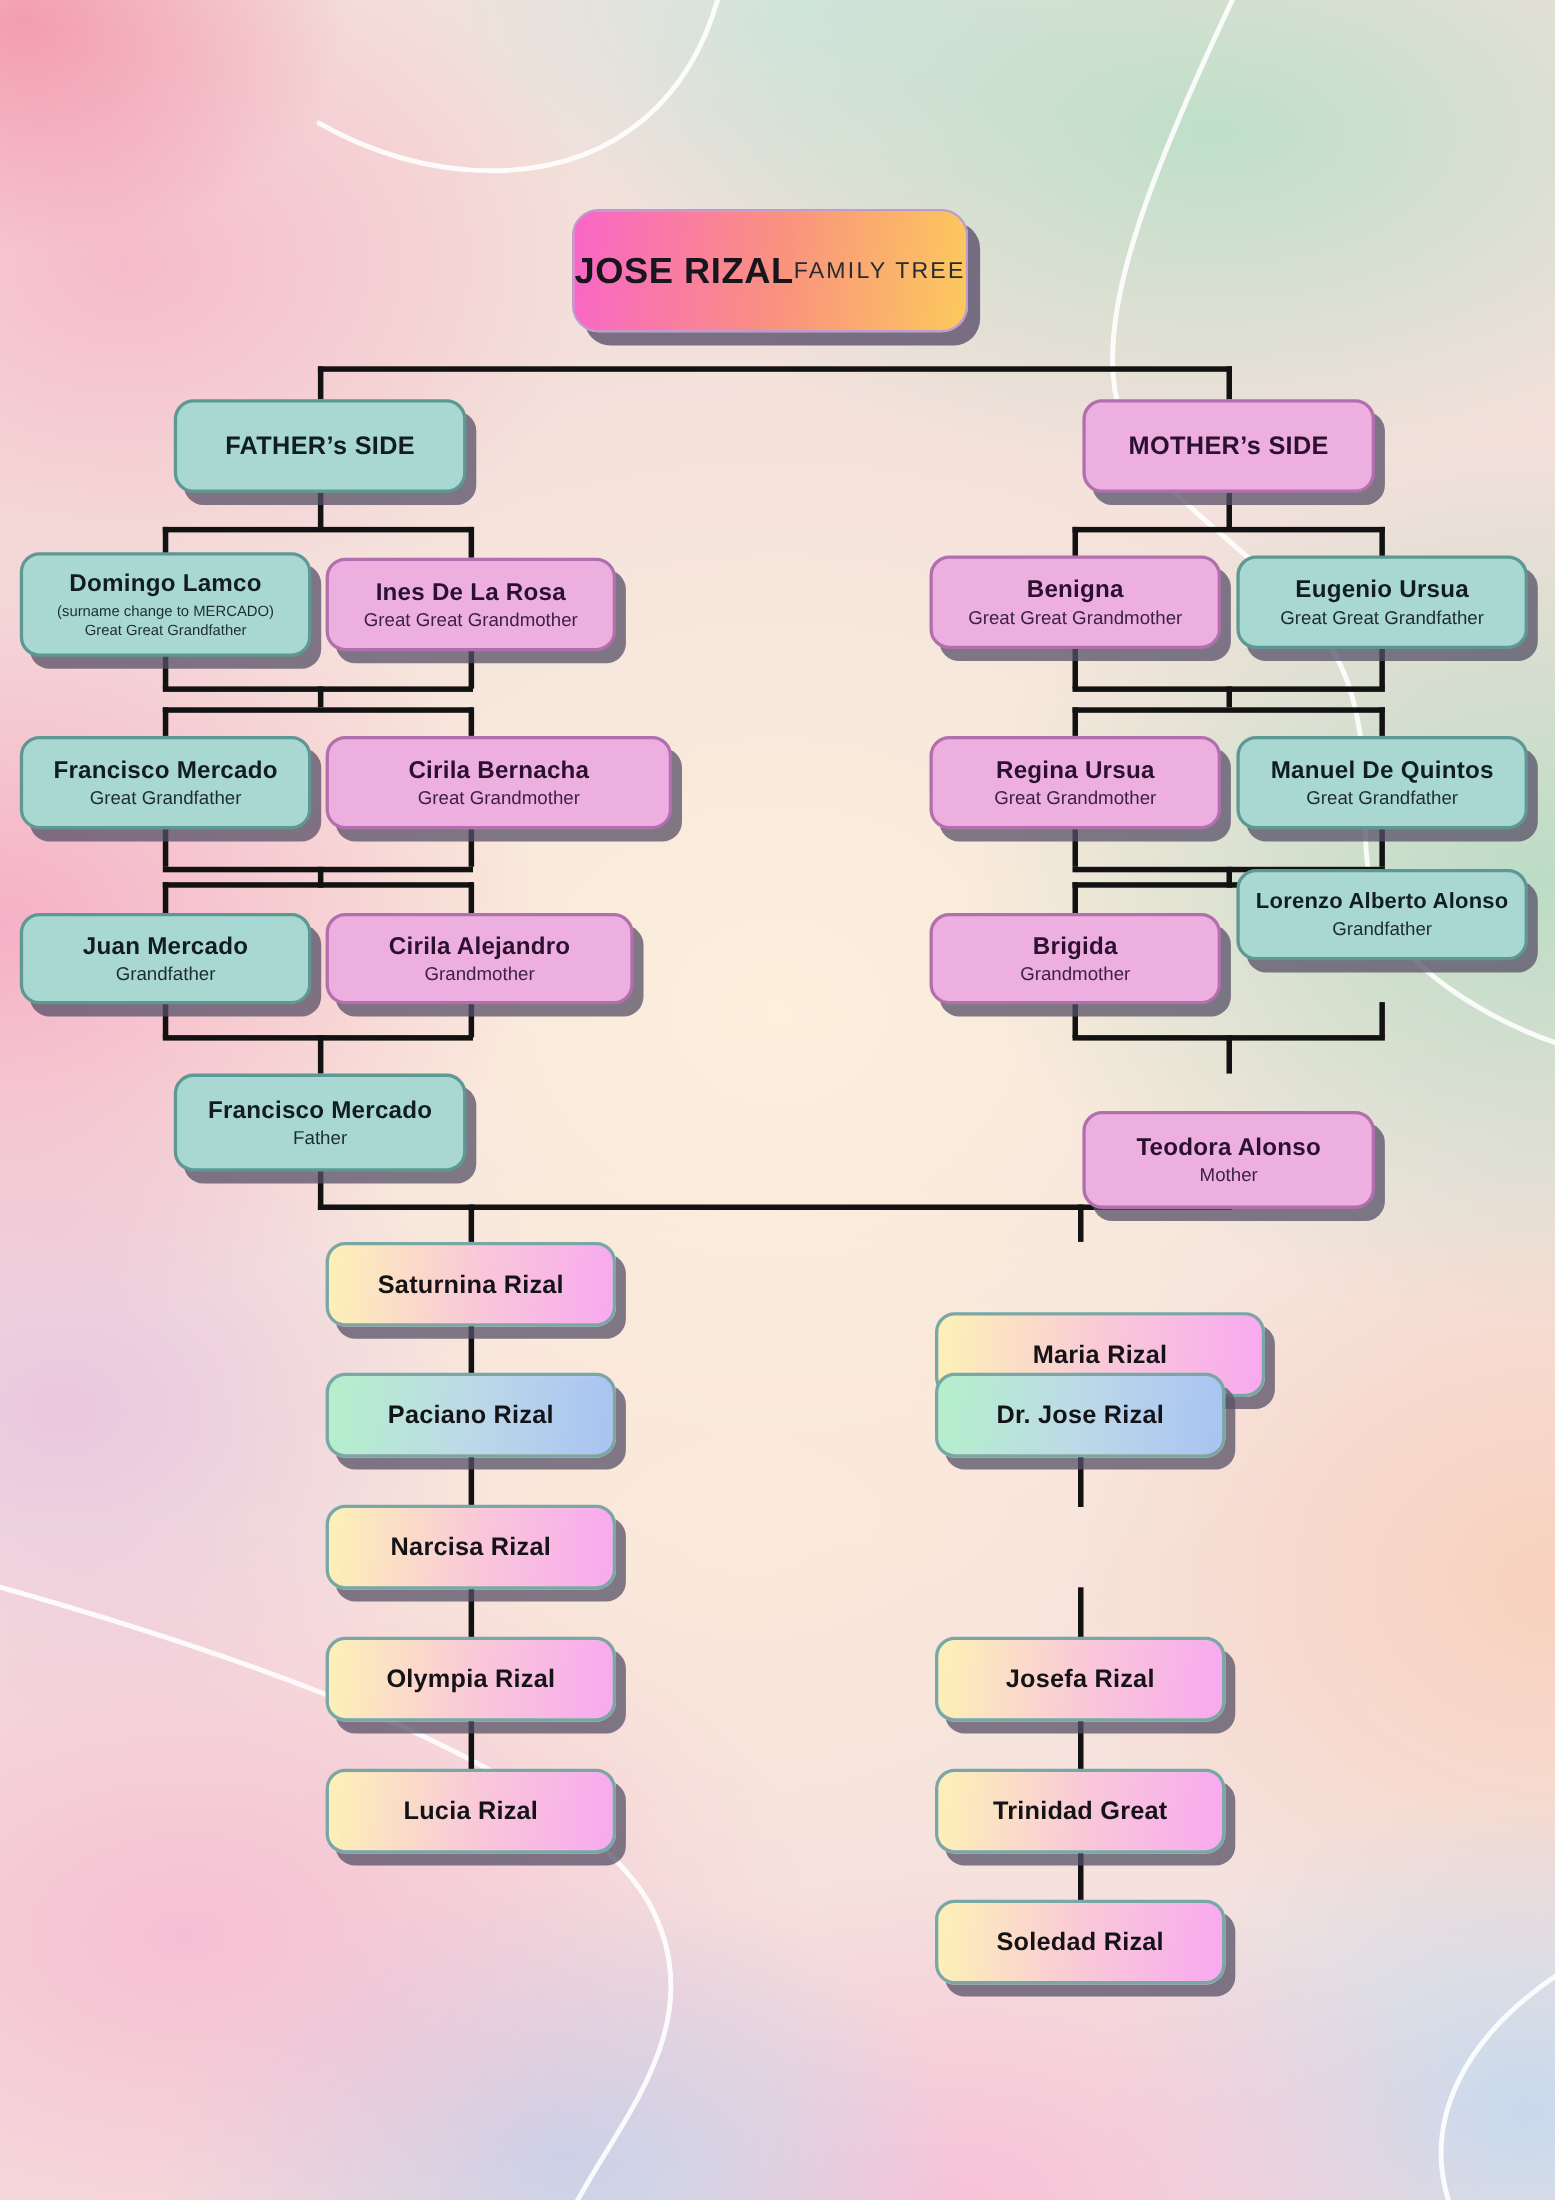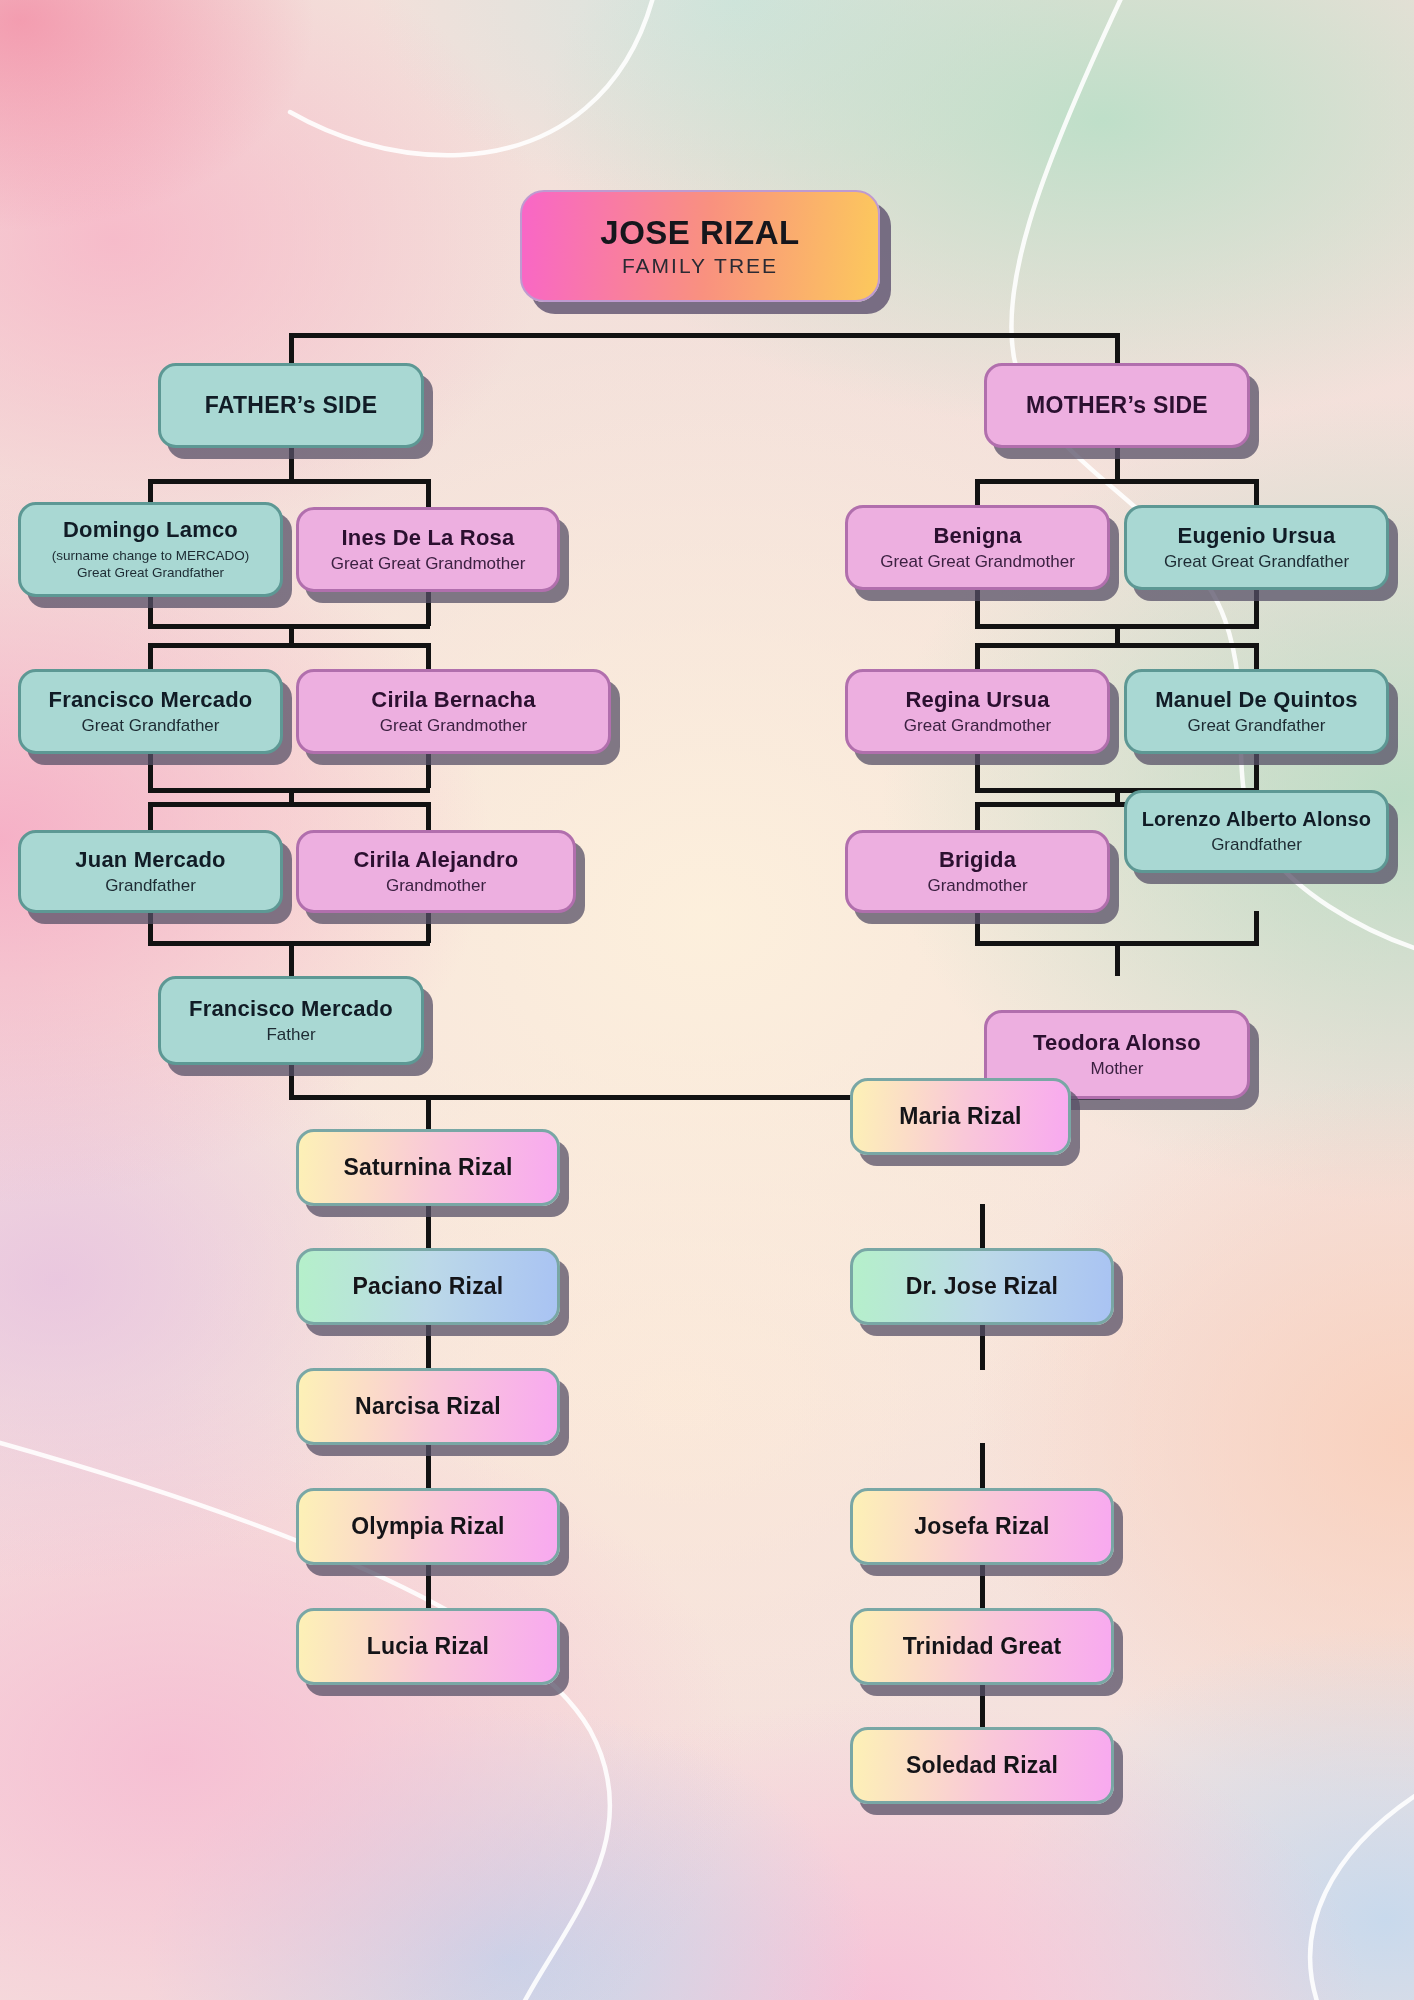--- a/index.html
+++ b/index.html
@@ -41,21 +41,21 @@
   .name.tight{font-size:20px;}
   .teal .role,.teal .note{color:#1d2b33;}
   .pink .role,.pink .note{color:#3c2142;}
   .role{font-size:17px;margin-top:4px;line-height:1.2;}
   .note{font-size:13.5px;margin-top:5px;line-height:1.25;}
   .note + .role{font-size:13.5px;margin-top:1px;}
   .header-box .name{font-size:23px;letter-spacing:.3px;}
   .child .name{font-size:23px;color:#141418;}
   .title-box{
     position:absolute;z-index:2;box-sizing:border-box;left:520px;top:190px;width:360px;height:112px;
-    display:flex;flex-direction:column;align-items:center;justify-content:center;text-align:center;
+    display:flex;flex-direction:row;align-items:center;justify-content:center;text-align:center;
     background:linear-gradient(95deg,#f966c7 0%,#f9917f 52%,#fcc95c 100%);
     border:2px solid #bf9ad0;border-radius:24px;
     box-shadow:11px 12px 0 rgba(92,80,110,.8);
   }
   .title-box .t1{font-size:33px;font-weight:800;color:#16161c;letter-spacing:.5px;}
   .title-box .t2{font-size:21px;font-weight:500;color:#2a2a33;letter-spacing:2px;margin-top:2px;}
 </style>
 </head>
 <body>
 
@@ -229,21 +229,21 @@
   <div class="box warm child" style="left:296px;top:1368px;width:264px;height:77px">
     <div class="name">Narcisa Rizal</div>
   </div>
   <div class="box warm child" style="left:296px;top:1488px;width:264px;height:77px">
     <div class="name">Olympia Rizal</div>
   </div>
   <div class="box warm child" style="left:296px;top:1608px;width:264px;height:77px">
     <div class="name">Lucia Rizal</div>
   </div>
 
-  <div class="box warm child" style="left:850px;top:1078px;width:221px;height:77px">
+  <div class="box warm child" style="left:850px;top:1193px;width:300px;height:77px">
     <div class="name">Maria Rizal</div>
   </div>
   <div class="box cool child" style="left:850px;top:1248px;width:264px;height:77px">
     <div class="name">Dr. Jose Rizal</div>
   </div>
   <div class="box warm child" style="left:850px;top:1488px;width:264px;height:77px">
     <div class="name">Josefa Rizal</div>
   </div>
   <div class="box warm child" style="left:850px;top:1608px;width:264px;height:77px">
     <div class="name">Trinidad Great</div>

